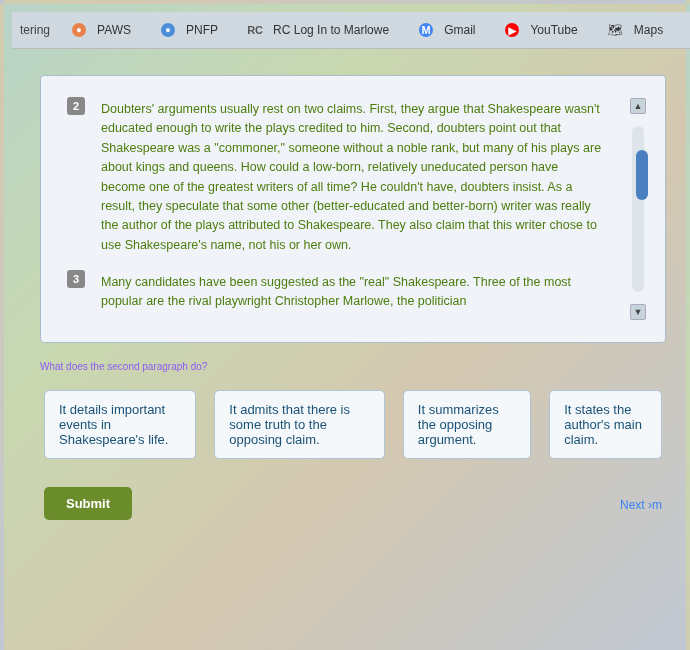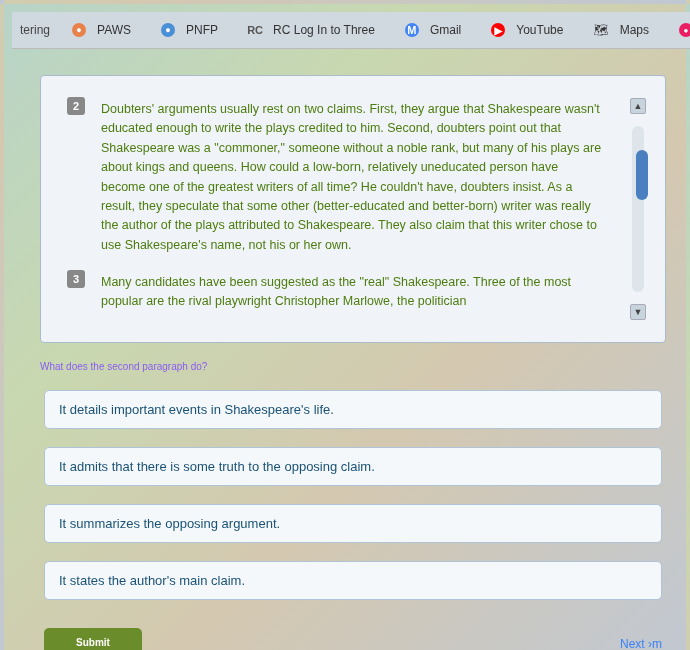--- a/index.html
+++ b/index.html
@@ -160,44 +160,44 @@
     .question-text {
       font-size: 10px;
       color: #8b5cf6;
       margin-bottom: 14px;
       font-weight: normal;
     }
 
     
     .answer-options {
       display: flex;
-      flex-direction: column;
       gap: 10px;
       margin-bottom: 20px;
+      align-items: center;
     }
 
     .answer-option {
       background: #f5f8fa;
       border: 1px solid #b0c4d8;
       border-radius: 5px;
       padding: 11px 14px;
       font-size: 13px;
       color: #1a5276;
       cursor: pointer;
       transition: background 0.15s;
     }
 
     
     .submit-btn {
       background: #6b8c2a;
       color: white;
       border: none;
       border-radius: 5px;
-      padding: 9px 32px;
-      font-size: 10px;
+      padding: 9px 22px;
+      font-size: 13px;
       font-weight: bold;
       cursor: pointer;
     }
 
     .next-link {
       font-size: 12px;
       color: #3b82f6;
       text-align: right;
       margin-top: 8px;
     }
@@ -216,21 +216,21 @@
   <span class="tab-item">
     <span class="tab-icon icon-paws">●</span>
     <span>PAWS</span>
   </span>
   <span class="tab-item">
     <span class="tab-icon icon-pnfp">●</span>
     <span>PNFP</span>
   </span>
   <span class="tab-item">
     <span class="tab-icon icon-rc" style="background:transparent;color:#555;font-size:11px;font-weight:bold;">RC</span>
-    <span>RC Log In to Three</span>
+    <span>RC Log In to Marlowe</span>
   </span>
   <span class="tab-item">
     <span class="tab-icon icon-m" style="font-size:11px;">M</span>
     <span>Gmail</span>
   </span>
   <span class="tab-item">
     <span class="tab-icon icon-yt" style="font-size:10px;">▶</span>
     <span>YouTube</span>
   </span>
   <span class="tab-item">

